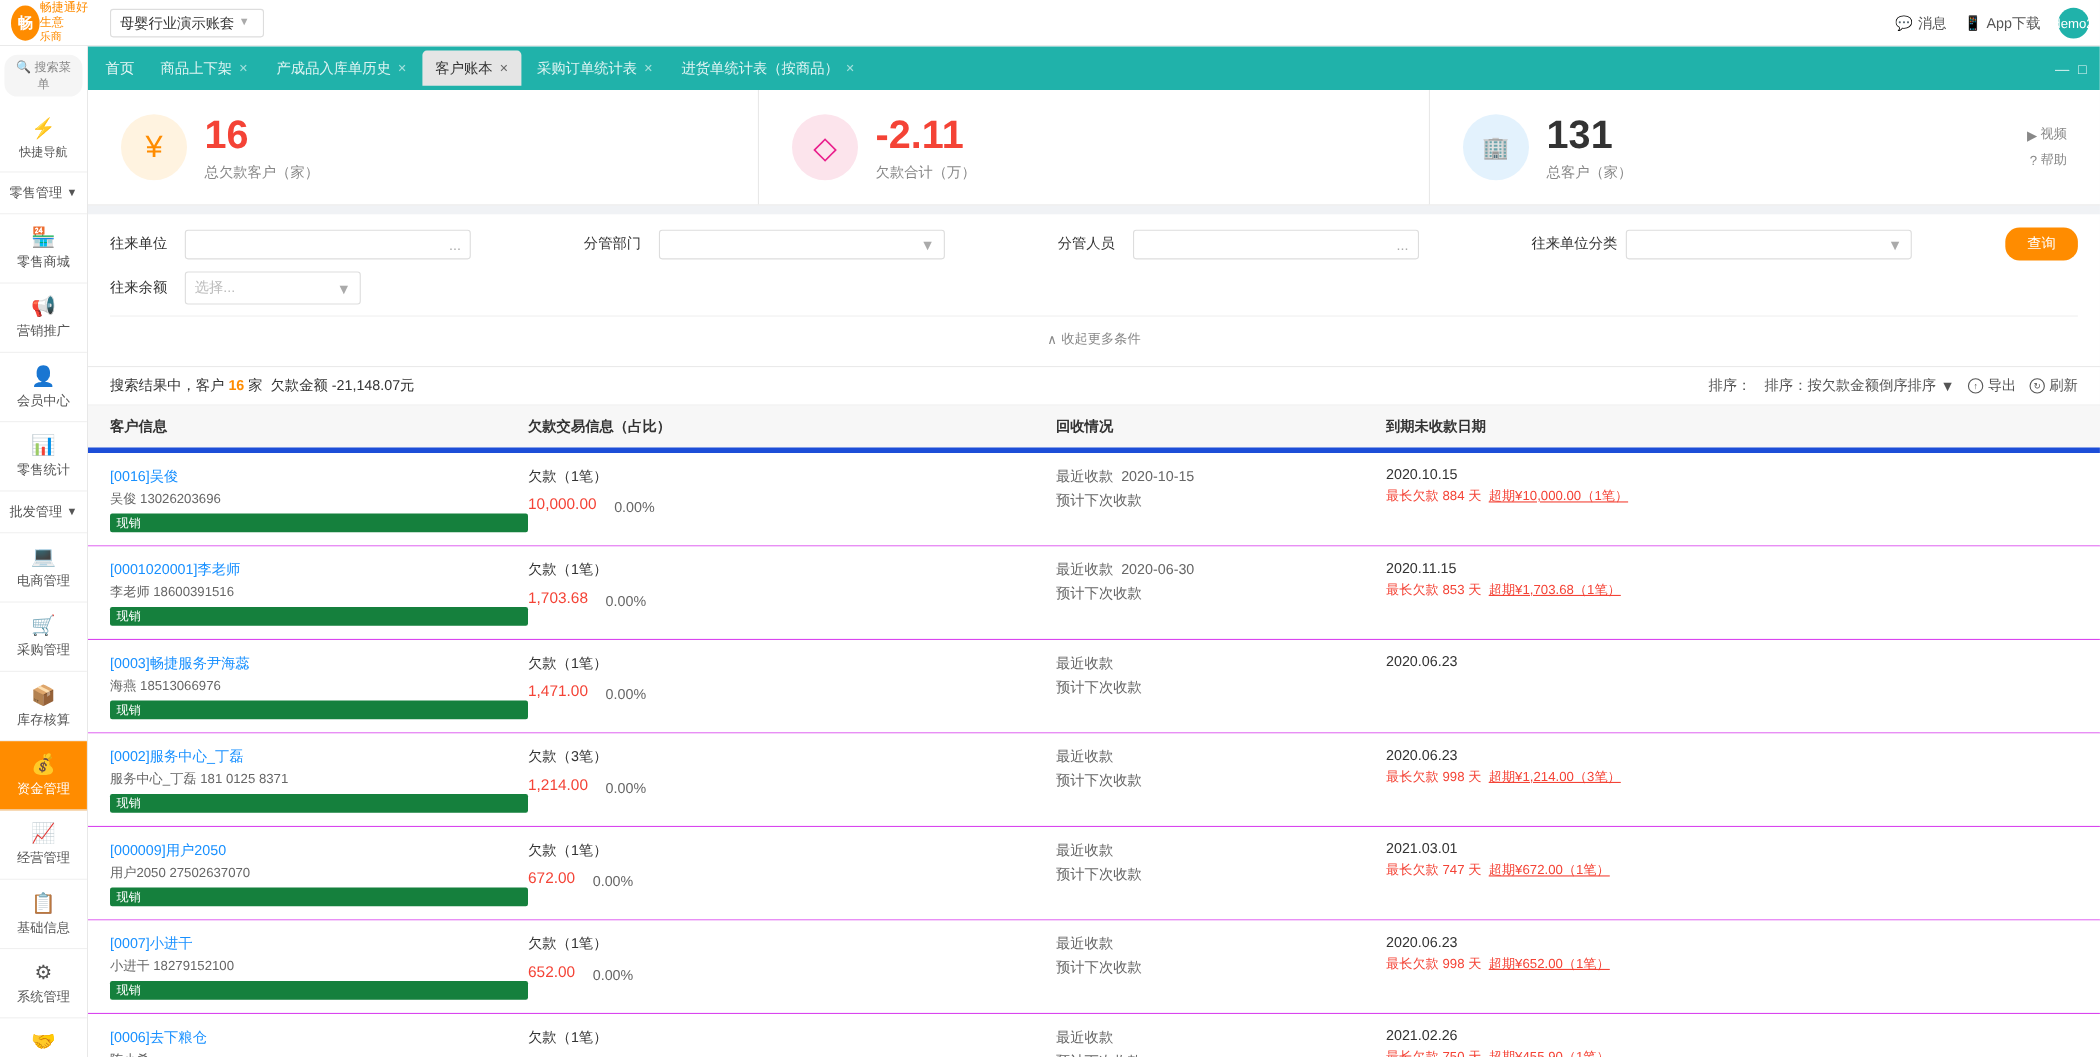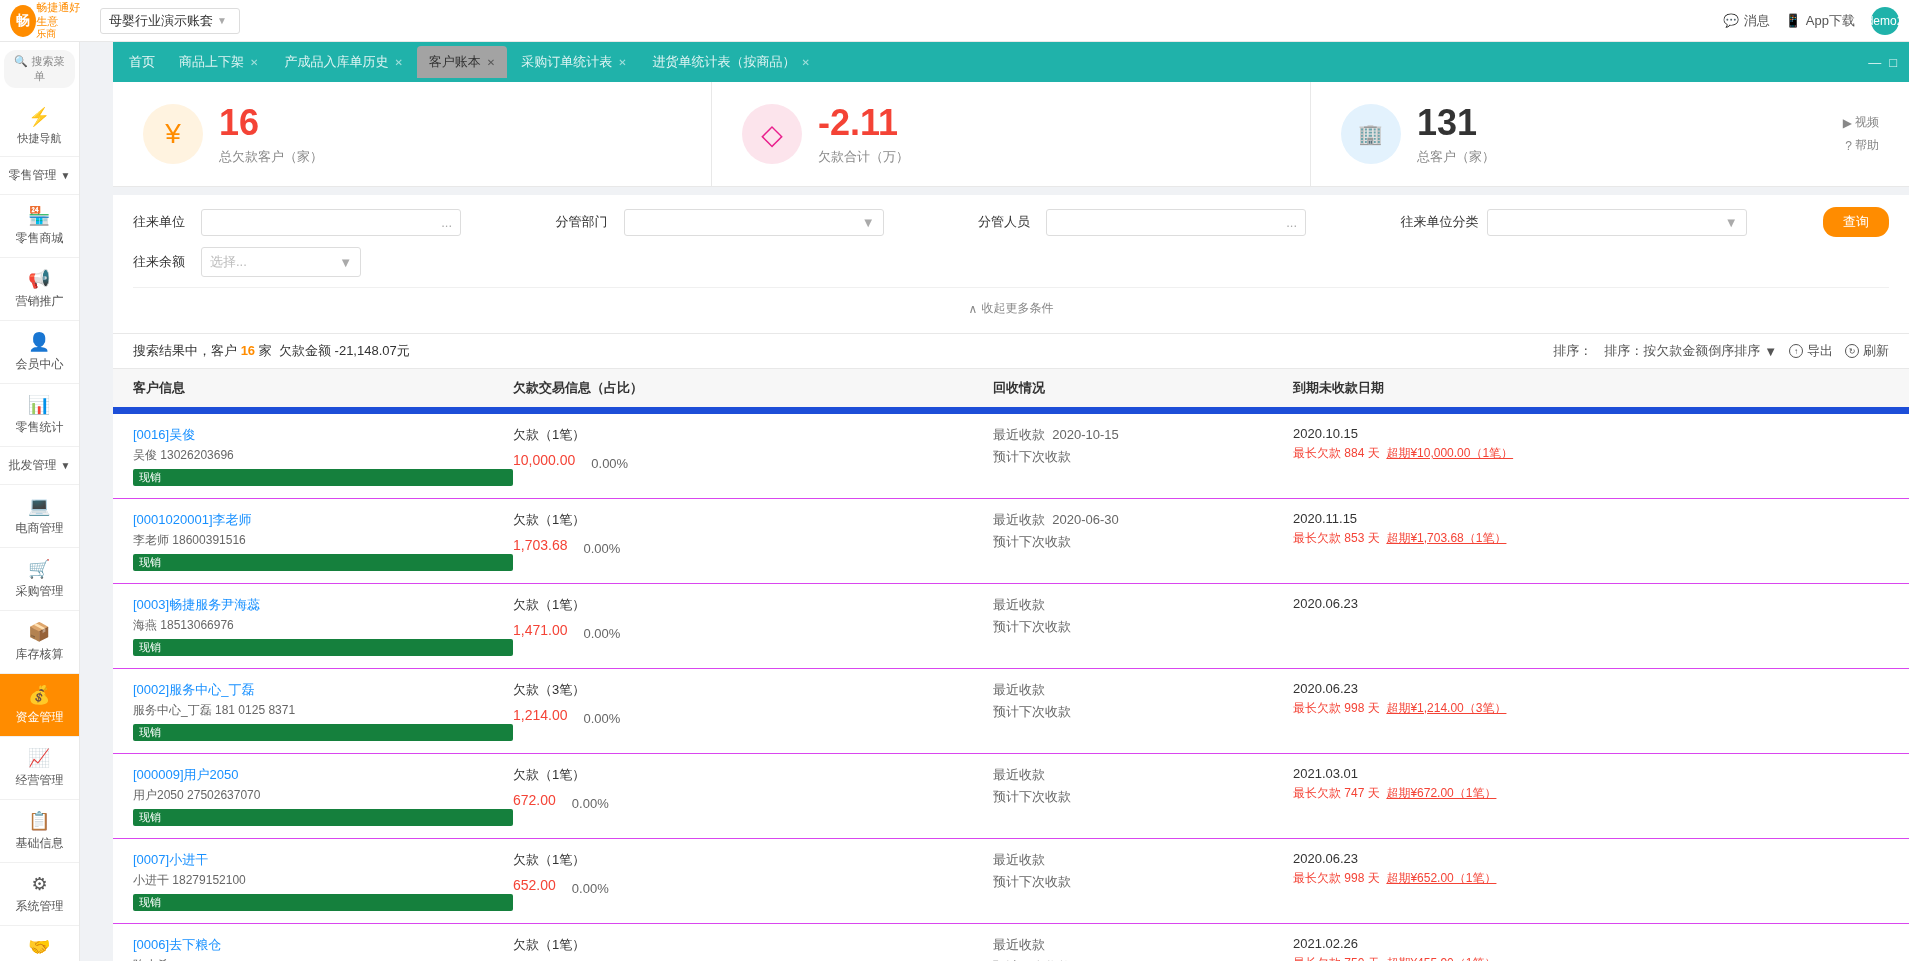--- a/index.html
+++ b/index.html
@@ -13,38 +13,38 @@
     .logo-area { display: flex; align-items: center; width: 80px; }
     .logo-icon { width: 32px; height: 32px; background: #ff8c00; border-radius: 50%; display: flex; align-items: center; justify-content: center; color: white; font-size: 14px; font-weight: bold; }
     .logo-text { font-size: 11px; color: #ff8c00; margin-left: 0; line-height: 1.2; }
     .store-selector { display: flex; align-items: center; margin-left: 10px; font-size: 13px; color: #333; border: 1px solid #ddd; padding: 3px 8px; border-radius: 3px; cursor: pointer; }
     .store-selector span { margin-right: 4px; }
     .top-right { display: flex; align-items: center; margin-left: auto; gap: 16px; }
     .top-btn { display: flex; align-items: center; gap: 4px; cursor: pointer; color: #555; font-size: 13px; }
     .avatar { width: 28px; height: 28px; border-radius: 50%; background: #20b2aa; display: flex; align-items: center; justify-content: center; color: white; font-size: 12px; }
 
     
-    .main-layout { display: flex; flex: 1; overflow: hidden; gap: 33px; }
+    .main-layout { display: flex; flex: 1; overflow: hidden; }
 
     
     .sidebar { width: 80px; background: #fff; border-right: 1px solid #e8e8e8; display: flex; flex-direction: column; flex-shrink: 0; overflow-y: auto; }
     .sidebar-item { display: flex; flex-direction: column; align-items: center; padding: 10px 4px; cursor: pointer; font-size: 12px; color: #555; border-bottom: 1px solid #f0f0f0; }
     .sidebar-item.active { background: #ff8c00; color: white; }
     .sidebar-item .icon { font-size: 18px; margin-bottom: 3px; }
     .sidebar-item.has-arrow { flex-direction: row; justify-content: center; gap: 4px; }
     .sidebar-search { padding: 8px 4px; text-align: center; }
     .search-label { font-size: 11px; color: #888; background: #f5f5f5; border-radius: 12px; padding: 4px 6px; cursor: pointer; }
 
     
     .content-area { flex: 1; display: flex; flex-direction: column; overflow: hidden; }
 
     
     .tab-bar { display: flex; align-items: center; background: #20b2aa; height: 40px; flex-shrink: 0; padding: 0 4px; }
     .tab { display: flex; align-items: center; padding: 0 12px; height: 32px; border-radius: 4px 4px 0 0; cursor: pointer; font-size: 13px; color: rgba(255,255,255,0.85); margin-right: 2px; gap: 6px; white-space: nowrap; }
-    .tab.active { background: #a3a3a3; color: #333; }
+    .tab.active { background: #e5e5e5; color: #333; }
     .tab .close-btn { font-size: 10px; opacity: 0.7; cursor: pointer; }
     .tab-home { color: rgba(255,255,255,0.9); font-size: 13px; padding: 0 12px; cursor: pointer; }
     .tab-actions { margin-left: auto; display: flex; align-items: center; gap: 8px; color: rgba(255,255,255,0.85); padding-right: 8px; }
 
     
     .page-content { flex: 1; overflow-y: auto; background: #f0f2f5; }
 
     
     .stats-row { display: flex; background: #fff; border-bottom: 1px solid #e8e8e8; }
     .stat-card { display: flex; align-items: center; padding: 20px 30px; border-right: 1px solid #e8e8e8; flex: 1; }
@@ -75,21 +75,21 @@
     .results-info { font-size: 13px; color: #333; }
     .results-info span { color: #333; }
     .results-info .count { color: #ff8c00; font-weight: bold; }
     .results-actions { display: flex; align-items: center; gap: 12px; font-size: 13px; color: #555; }
     .sort-dropdown { display: flex; align-items: center; gap: 4px; cursor: pointer; }
     .action-btn { display: flex; align-items: center; gap: 4px; cursor: pointer; color: #555; }
     .action-btn .circle { width: 14px; height: 14px; border-radius: 50%; border: 1px solid #555; display: flex; align-items: center; justify-content: center; font-size: 8px; }
 
     
     .data-table { width: 100%; background: #fff; margin-top: 0; }
-    .table-header { display: grid; grid-template-columns: 380px 480px 300px 1fr; padding: 10px 20px; background: #f7f7f7; border-bottom: 7px solid #1d4ed8; font-size: 13px; font-weight: bold; color: #333; }
+    .table-header { display: grid; grid-template-columns: 380px 480px 300px 1fr; padding: 10px 20px; background: #f7f7f7; border-bottom: 5px solid #1d4ed8; font-size: 13px; font-weight: bold; color: #333; }
     .table-row { display: grid; grid-template-columns: 380px 480px 300px 1fr; padding: 12px 20px; border-bottom: 1px solid #d946ef; background: #fff; align-items: start; }
     .customer-info { display: flex; flex-direction: column; gap: 3px; }
     .customer-name { color: #1890ff; cursor: pointer; font-size: 13px; }
     .customer-meta { font-size: 12px; color: #666; }
     .tag { display: inline-block; padding: 1px 6px; border-radius: 2px; font-size: 11px; color: white; margin-top: 2px; }
     .tag.green { background: #15803d; }
     .debt-info { display: flex; flex-direction: column; gap: 4px; }
     .debt-count { font-size: 13px; color: #333; }
     .debt-amount { color: #f44336; font-size: 14px; font-weight: 500; }
     .debt-percent { font-size: 13px; color: #666; margin-top: 8px; }

